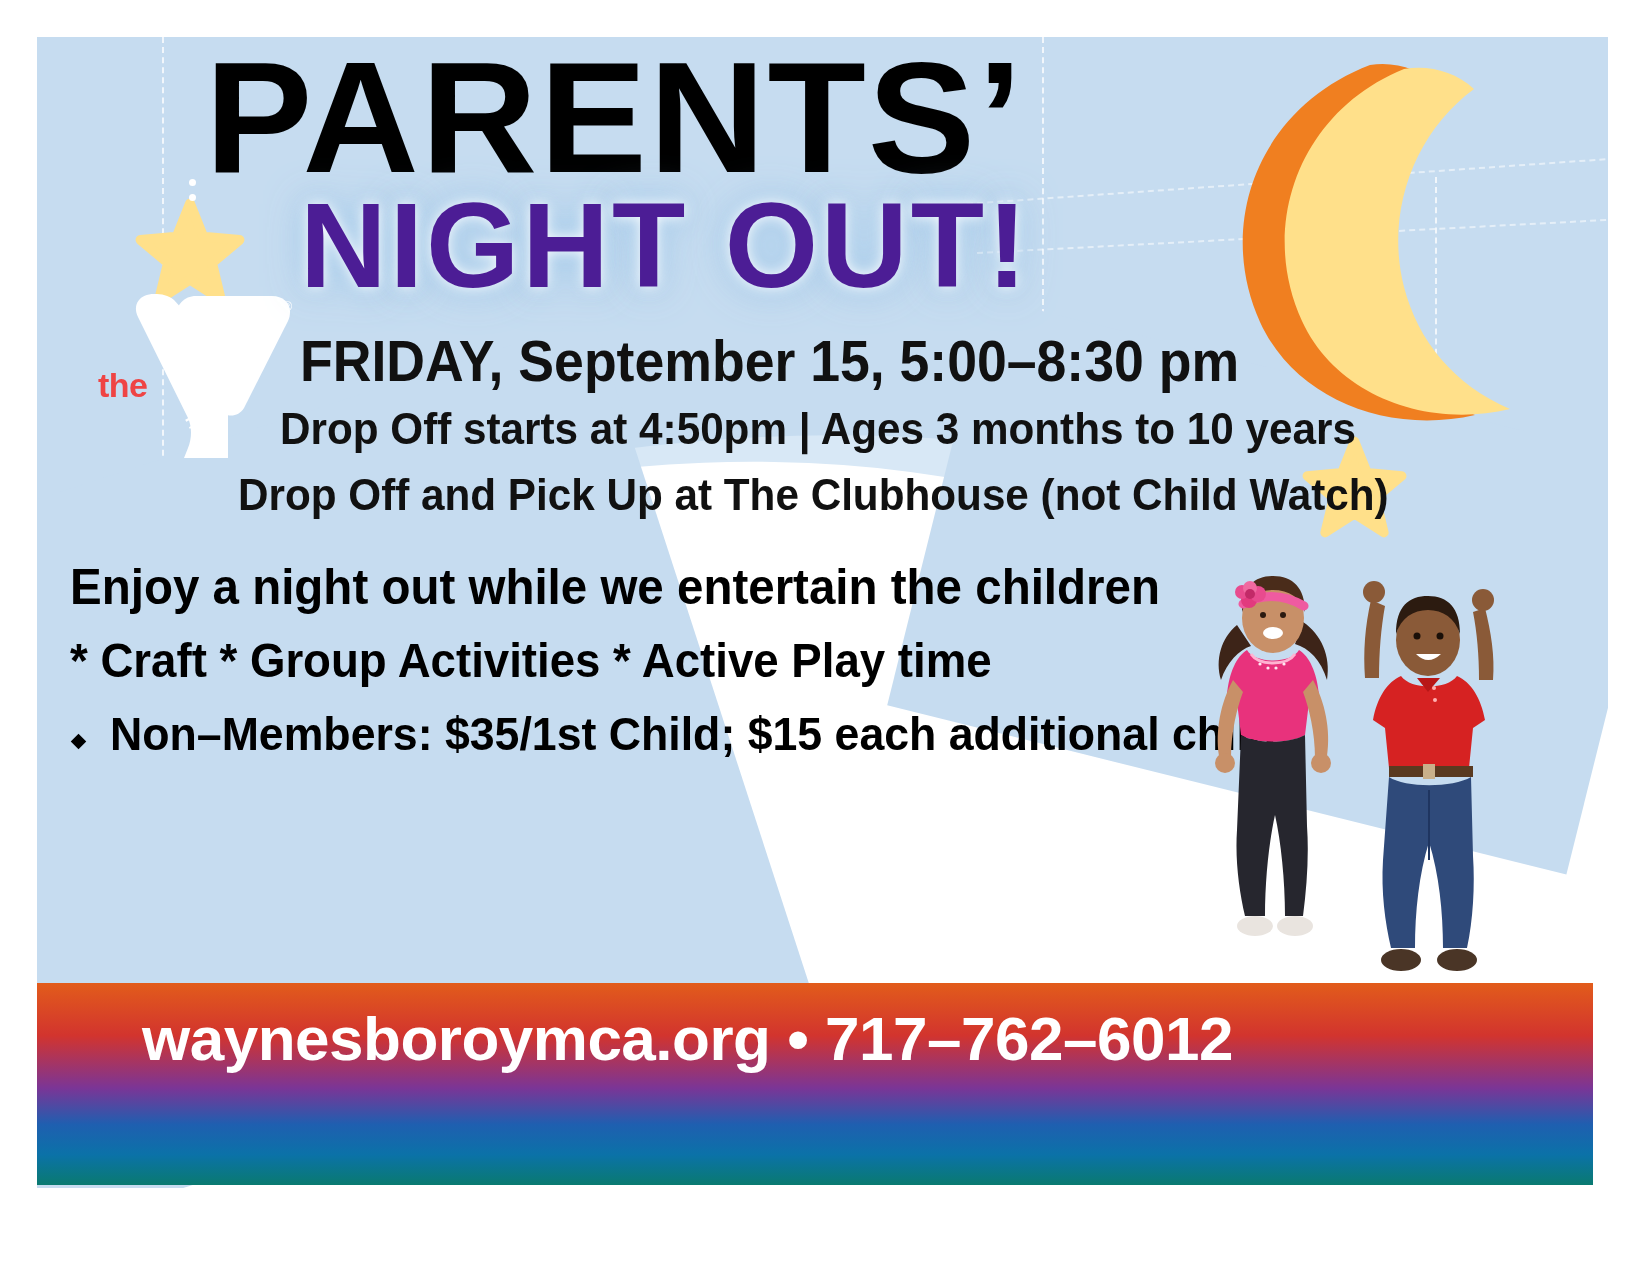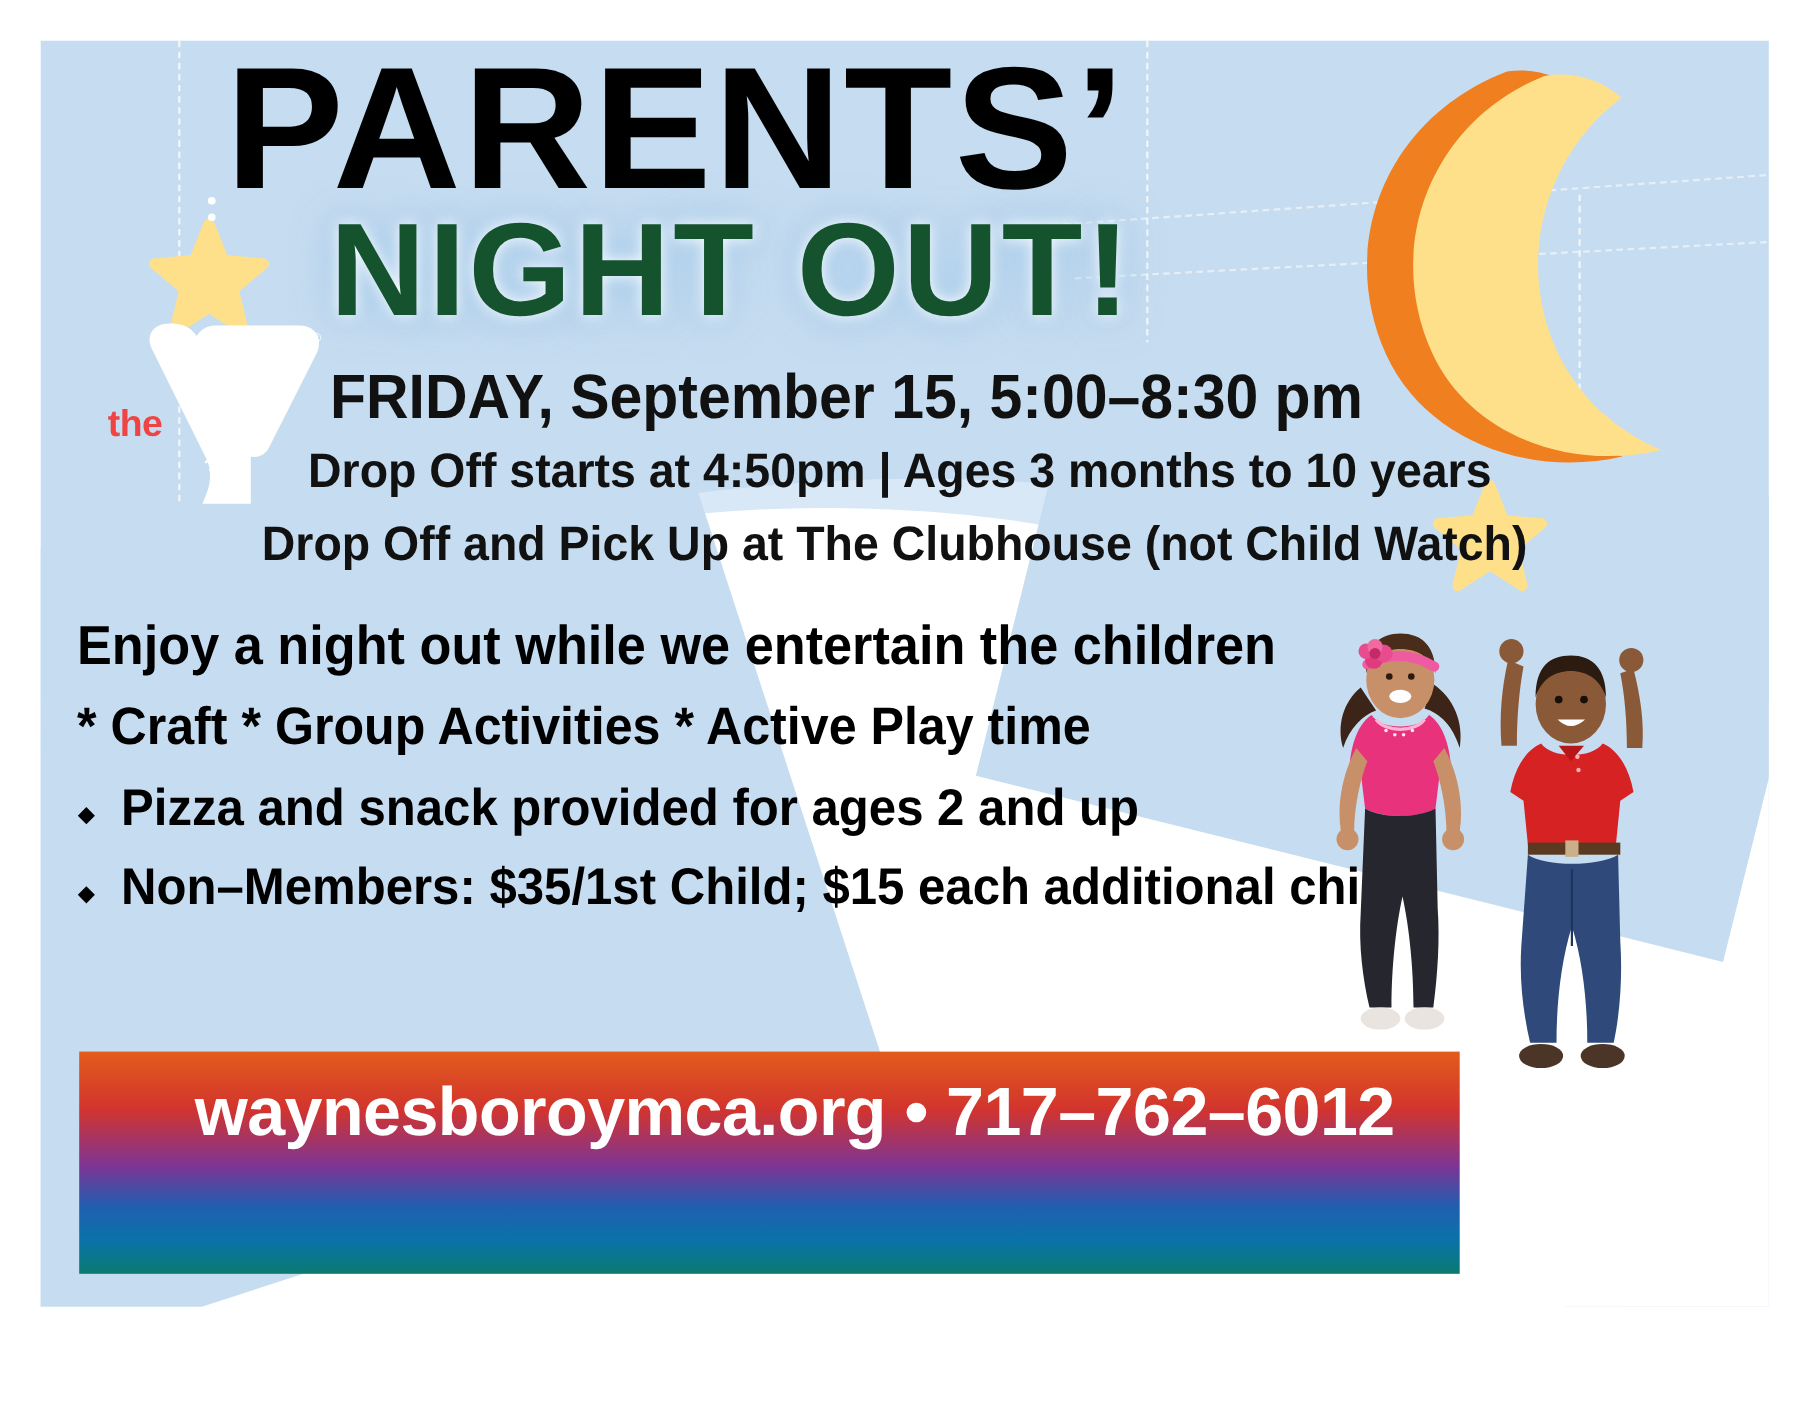--- a/index.html
+++ b/index.html
@@ -30,21 +30,21 @@
 
   
   .ylogo{position:absolute;left:96px;top:288px;width:200px;height:175px;}
   .ylogo .the{position:absolute;left:2px;top:78px;color:#ef4444;font-size:34px;font-weight:700;letter-spacing:-0.5px;font-family:"Liberation Sans",sans-serif;}
   .ylogo .reg{position:absolute;right:4px;top:12px;color:#fff;font-size:12px;}
   .ylogo .ymca-txt{position:absolute;left:100px;top:122px;color:#fff;font-size:15px;font-weight:700;letter-spacing:1px;transform:rotate(63deg);transform-origin:0 0;font-family:"Liberation Sans",sans-serif;}
 
   
   .hl1{position:absolute;left:205px;top:38px;font-size:158px;line-height:1;font-weight:700;color:#000;letter-spacing:2px;
        font-family:"Liberation Sans Narrow","Liberation Sans",sans-serif;transform:scaleX(1.02);transform-origin:0 0;white-space:nowrap;}
-  .hl2{position:absolute;left:300px;top:185px;font-size:120px;line-height:1;font-weight:700;color:#14532d;letter-spacing:3px;
+  .hl2{position:absolute;left:300px;top:185px;font-size:120px;line-height:1;font-weight:700;color:#4c1d95;letter-spacing:3px;
        font-family:"Liberation Sans Narrow","Liberation Sans",sans-serif;white-space:nowrap;
        text-shadow:0 0 14px rgba(255,255,255,.95),0 0 26px rgba(170,205,235,.95),0 0 40px rgba(150,195,232,.8);}
 
   .dateline{position:absolute;left:300px;top:328px;font-size:57px;font-weight:700;color:#111;white-space:nowrap;
             font-family:"Liberation Sans Narrow","Liberation Sans",sans-serif;transform:scaleX(.94);transform-origin:0 0;}
   .sub1{position:absolute;left:280px;top:404px;font-size:44px;font-weight:700;color:#111;white-space:nowrap;
         font-family:"Liberation Sans Narrow","Liberation Sans",sans-serif;transform:scaleX(.96);transform-origin:0 0;}
   .sub2{position:absolute;left:238px;top:470px;font-size:44px;font-weight:700;color:#111;white-space:nowrap;
         font-family:"Liberation Sans Narrow","Liberation Sans",sans-serif;transform:scaleX(.96);transform-origin:0 0;}
 
@@ -54,22 +54,22 @@
   .acts{position:absolute;left:70px;top:633px;font-size:48px;font-weight:700;color:#000;white-space:nowrap;
         font-family:"Liberation Sans Narrow","Liberation Sans",sans-serif;transform:scaleX(.95);transform-origin:0 0;}
 
   .bullets{position:absolute;left:68px;top:706px;width:1200px;}
   .bullet{position:relative;height:72px;}
   .bullet .mk{position:absolute;left:5px;top:30px;width:11px;height:11px;background:#000;transform:rotate(45deg);}
   .bullet .tx{position:absolute;left:42px;top:0;font-size:47px;font-weight:700;color:#000;white-space:nowrap;
               font-family:"Liberation Sans Narrow","Liberation Sans",sans-serif;transform:scaleX(.95);transform-origin:0 0;}
 
   
-  .footer{position:absolute;left:37px;top:956px;width:1255px;height:202px;
-          background:linear-gradient(180deg,#e25c1b 0%,#d2342e 26%,#7b3596 52%,#1f5fb0 70%,#0b72a8 85%,#0a7a70 100%);margin-left:35px;}
+  .footer{position:absolute;left:37px;top:983px;width:1556px;height:202px;
+          background:linear-gradient(180deg,#e25c1b 0%,#d2342e 26%,#7b3596 52%,#1f5fb0 70%,#0b72a8 85%,#0a7a70 100%);}
   .footer .ftext{position:absolute;left:105px;top:20px;font-size:62px;font-weight:700;color:#fff;white-space:nowrap;
                  font-family:"Liberation Sans",sans-serif;letter-spacing:-0.5px;}
 
   
   .kids{position:absolute;left:1185px;top:530px;width:330px;height:460px;}
 </style>
 </head>
 <body>
 
 <div id="flyer">
@@ -127,24 +127,20 @@
   <div class="dateline">FRIDAY,  September 15, 5:00–8:30 pm</div>
   <div class="sub1">Drop Off starts at 4:50pm | Ages 3 months to 10 years</div>
   <div class="sub2">Drop Off and Pick Up at The Clubhouse (not Child Watch)</div>
 
   <div class="lead">Enjoy a night out while we entertain the children</div>
   <div class="acts">* Craft * Group Activities * Active Play time</div>
 
   <div class="bullets">
     <div class="bullet">
       <span class="mk"></span>
-      <span class="tx">Pizza and snack provided for ages 2 and up</span>
-    </div>
-    <div class="bullet">
-      <span class="mk"></span>
       <span class="tx">Non–Members: $35/1st Child; $15 each additional child</span>
     </div>
   </div>
 
   <svg class="kids" viewBox="0 0 330 460">
 
     <g>
 
       <path d="M52 95 C36 108 30 130 36 150 C42 132 54 120 66 116 Z" fill="#3d2418"></path>
       <path d="M118 92 C136 104 146 126 142 150 C136 130 124 118 110 114 Z" fill="#3d2418"></path>

